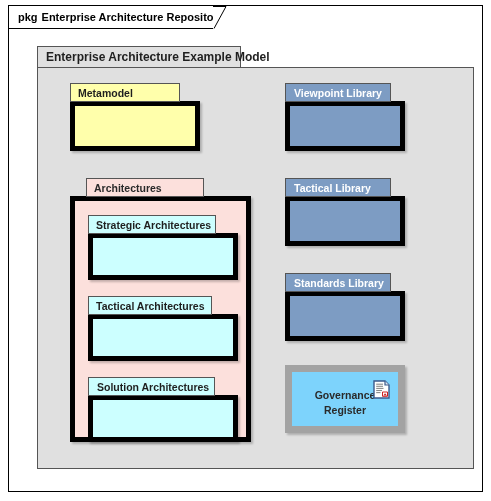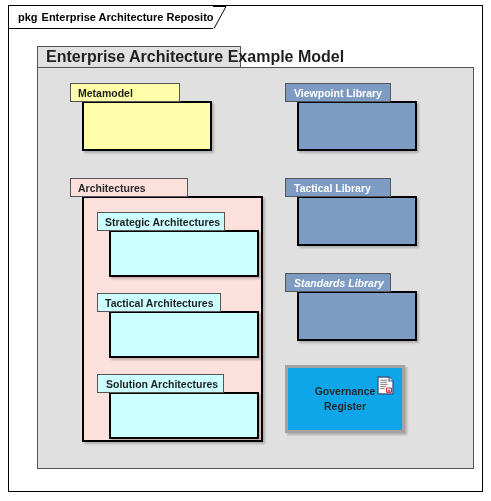--- a/index.html
+++ b/index.html
@@ -75,21 +75,21 @@
     left: 0;
     top: 0;
     width: 204px;
     height: 22px;
     background: #e0e0e0;
     border: 1px solid #555555;
     box-sizing: border-box;
     display: flex;
     align-items: center;
     padding-left: 8px;
-    font-size: 16px;
+    font-size: 12px;
     font-weight: bold;
     color: #1f1f1f;
     white-space: nowrap;
     z-index: 2;
   }
   #model-body {
     position: absolute;
     left: 0;
     top: 21px;
     width: 437px;
@@ -113,24 +113,24 @@
     display: flex;
     align-items: center;
     padding-left: 7px;
     font-size: 10.5px;
     font-weight: bold;
     white-space: nowrap;
     z-index: 2;
   }
   .pkg-body {
     position: absolute;
-    left: 12px;
+    left: 0;
     top: 18px;
     box-sizing: border-box;
-    border: 2px solid #000000;
+    border: 5px solid #000000;
     box-shadow: 2px 2px 2px rgba(0,0,0,0.22);
   }
 
   
   .pkg.yellow .pkg-tab,
   .pkg.yellow .pkg-body { background: #ffffab; }
   .pkg.yellow .pkg-tab { color: #1f1f1f; }
 
   .pkg.steel .pkg-tab,
   .pkg.steel .pkg-body { background: #7d9cc3; }
@@ -144,22 +144,22 @@
   .pkg.cyan .pkg-body { background: #ccffff; }
   .pkg.cyan .pkg-tab { color: #1f1f1f; }
 
   
   #governance-register {
     position: absolute;
     left: 247px;
     top: 297px;
     width: 120px;
     height: 68px;
-    background: #0ea5e9;
-    border: 3px solid #a3a3a3;
+    background: #7dd3fc;
+    border: 7px solid #a3a3a3;
     box-sizing: border-box;
     box-shadow: 2px 2px 2px rgba(0,0,0,0.22);
   }
   #governance-label {
     position: absolute;
     left: 0;
     right: 0;
     top: 16px;
     text-align: center;
     font-size: 10.5px;
@@ -197,21 +197,21 @@
   <div id="model-package">
     <div id="model-tab">Enterprise Architecture Example Model</div>
     <div id="model-body">
 
       <div class="pkg yellow" style="left:32px; top:15px; width:132px; height:68px;text-decoration:underline;">
         <div class="pkg-tab" style="width:110px;">Metamodel</div>
         <div class="pkg-body" style="width:130px; height:50px;"></div>
       </div>
 
       <div class="pkg pink" style="left:32px; top:110px; width:182px; height:265px;">
-        <div class="pkg-tab" style="width:118px;">Architectures</div>
+        <div class="pkg-tab" style="width:118px;margin-left:16px;">Architectures</div>
         <div class="pkg-body" style="width:181px; height:246px;">
 
           <div class="pkg cyan" style="left:13px; top:14px; width:152px; height:66px;">
             <div class="pkg-tab" style="width:128px;">Strategic Architectures</div>
             <div class="pkg-body" style="width:150px; height:47px;"></div>
           </div>
 
           <div class="pkg cyan" style="left:13px; top:95px; width:152px; height:66px;">
             <div class="pkg-tab" style="width:124px;">Tactical Architectures</div>
             <div class="pkg-body" style="width:150px; height:47px;"></div>
@@ -228,21 +228,21 @@
       <div class="pkg steel" style="left:247px; top:15px; width:122px; height:68px;">
         <div class="pkg-tab" style="width:106px;">Viewpoint Library</div>
         <div class="pkg-body" style="width:120px; height:50px;"></div>
       </div>
 
       <div class="pkg steel" style="left:247px; top:110px; width:122px; height:68px;">
         <div class="pkg-tab" style="width:106px;">Tactical Library</div>
         <div class="pkg-body" style="width:120px; height:50px;"></div>
       </div>
 
-      <div class="pkg steel" style="left:247px; top:205px; width:122px; height:68px;font-style:italic;">
+      <div class="pkg steel" style="left:247px; top:205px; width:122px; height:68px;">
         <div class="pkg-tab" style="width:106px;">Standards Library</div>
         <div class="pkg-body" style="width:120px; height:50px;"></div>
       </div>
 
       <div id="governance-register">
         <div id="governance-label">Governance
 Register</div>
         <div id="artifact-icon">
           <svg width="17" height="19" viewBox="0 0 17 19">
             <path d="M1 1 L12 1 L16 5 L16 18 L1 18 Z" fill="#ffffff" stroke="#3b5a8c" stroke-width="1.4"></path>

